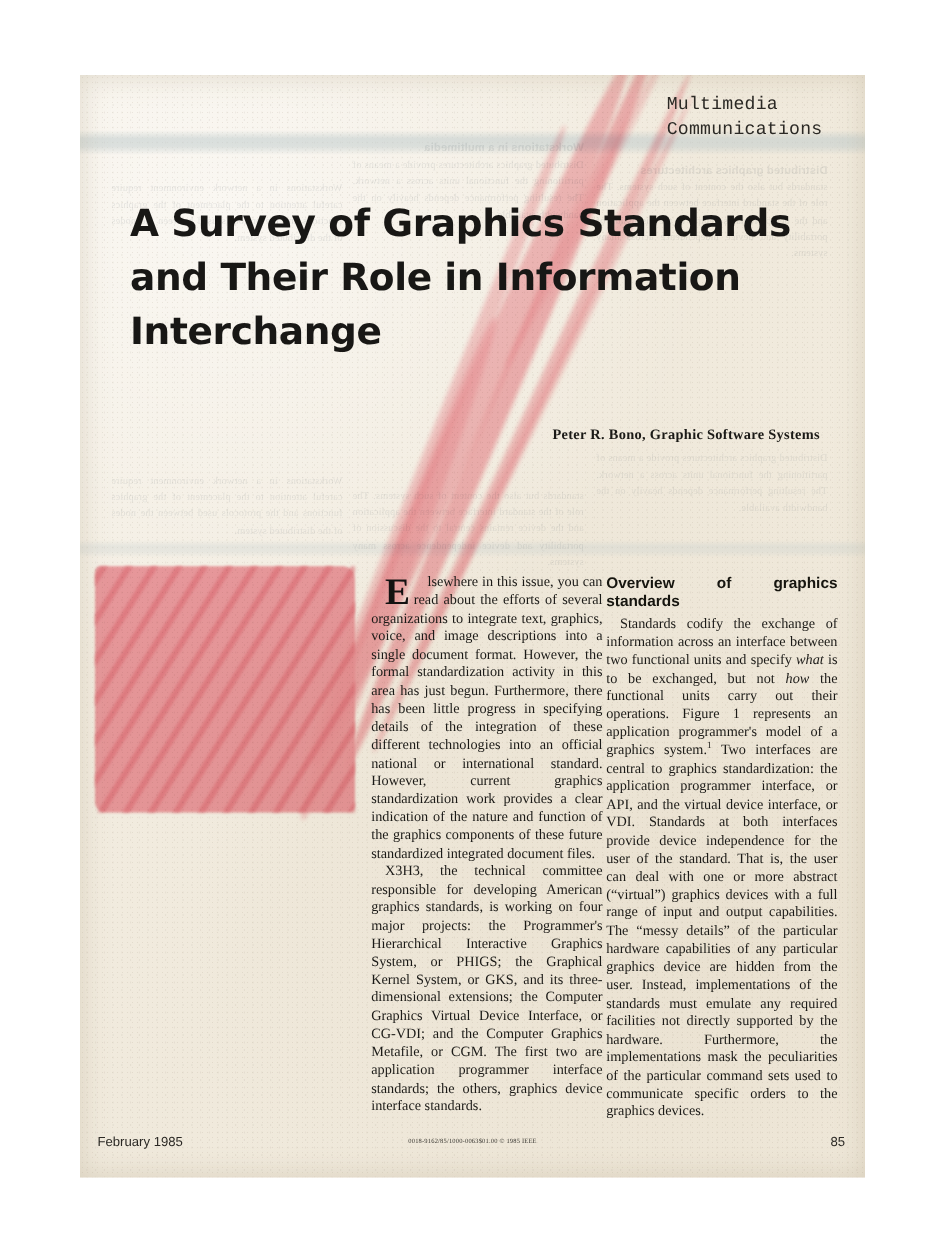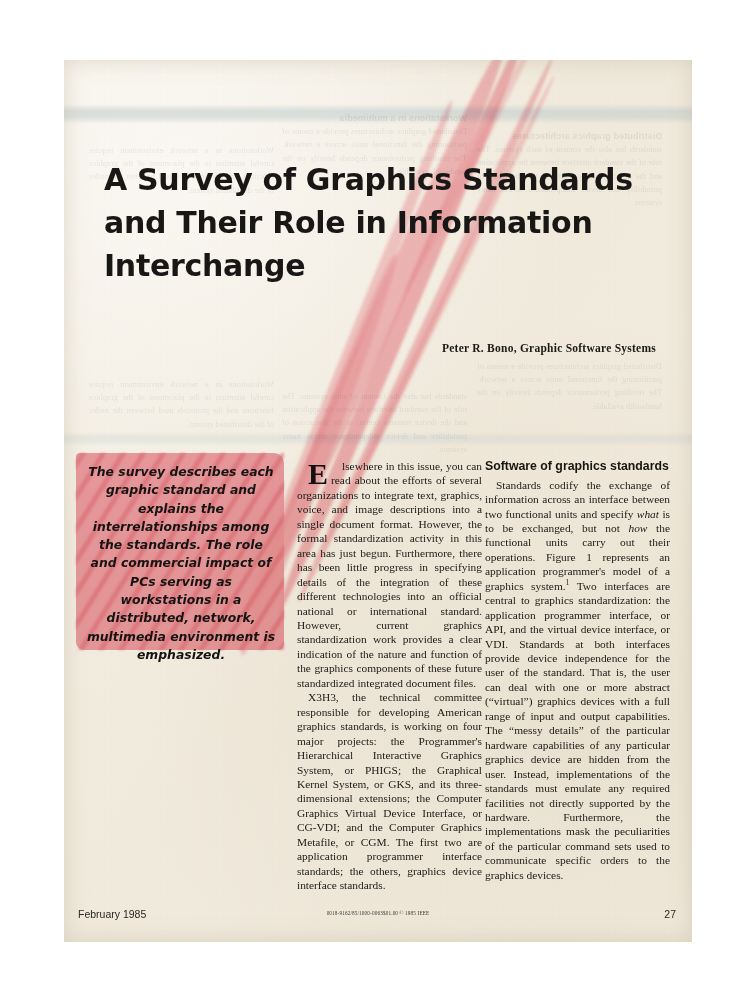--- a/index.html
+++ b/index.html
@@ -316,37 +316,40 @@
     <div class="streak" style="left:372px; top:-10px; width:8px; height:520px; opacity:0.38; transform:rotate(26deg);"></div>
     <div class="streak" style="left:245px; top:180px; width:20px; height:430px; opacity:0.40; transform:rotate(21deg);"></div>
     <div class="streak" style="left:404px; top:-50px; width:9px; height:300px; opacity:0.30; transform:rotate(27deg);"></div>
 
     <div class="abstract-wash"></div>
     <div class="abstract-wash-stripes"></div>
   </div>
 
   <div class="content">
 
+    <div class="running-head">
+      <div>Multimedia</div>
+      <div>Communications</div>
+    </div>
 
     <h1 class="article-title">A Survey of Graphics Standards and Their Role in Information Interchange</h1>
 
     <div class="byline">Peter R. Bono, Graphic Software Systems</div>
 
-    <div class="abstract">The survey describes each graphic standard and explains the interrelationships among the standards. The role and commercial impact of PCs serving as workstations in a distributed, network, multimedia environment is emphasized.</div>
 
     <div class="col col-1">
       <p class="dropcap-para"><span class="dropcap">E</span><span>lsewhere in this issue, you can read about the efforts of several organizations to integrate text, graphics, voice, and image descriptions into a single document format. However, the formal standardization activity in this area has just begun. Furthermore, there has been little progress in specifying details of the integration of these different technologies into an official national or international standard. However, current graphics standardization work provides a clear indication of the nature and function of the graphics components of these future standardized integrated document files.</span></p>
       <p><span>X3H3, the technical committee responsible for developing American graphics standards, is working on four major projects: the Programmer's Hierarchical Interactive Graphics System, or PHIGS; the Graphical Kernel System, or GKS, and its three-dimensional extensions; the Computer Graphics Virtual Device Interface, or CG-VDI; and the Computer Graphics Metafile, or CGM. The first two are application programmer interface standards; the others, graphics device interface standards.</span></p>
     </div>
 
     <div class="col col-2">
-      <h2 class="sec-head">Software of graphics standards</h2>
+      <h2 class="sec-head">Overview of graphics standards</h2>
       <p><span>Standards codify the exchange of information across an interface between two functional units and specify </span><em>what</em><span> is to be exchanged, but not </span><em>how</em><span> the functional units carry out their operations. Figure 1 represents an application programmer's model of a graphics system.</span><sup>1</sup><span> Two interfaces are central to graphics standardization: the application programmer interface, or API, and the virtual device interface, or VDI. Standards at both interfaces provide device independence for the user of the standard. That is, the user can deal with one or more abstract (“virtual”) graphics devices with a full range of input and output capabilities. The “messy details” of the particular hardware capabilities of any particular graphics device are hidden from the user. Instead, implementations of the standards must emulate any required facilities not directly supported by the hardware. Furthermore, the implementations mask the peculiarities of the particular command sets used to communicate specific orders to the graphics devices.</span></p>
     </div>
 
     <div class="footer-date">February 1985</div>
     <div class="footer-copy">0018-9162/85/1000-0063$01.00 © 1985 IEEE</div>
-    <div class="footer-page">27</div>
+    <div class="footer-page">85</div>
 
   </div>
 
   <div class="edge-shade"></div>
 </div>
 
 </body></html>

